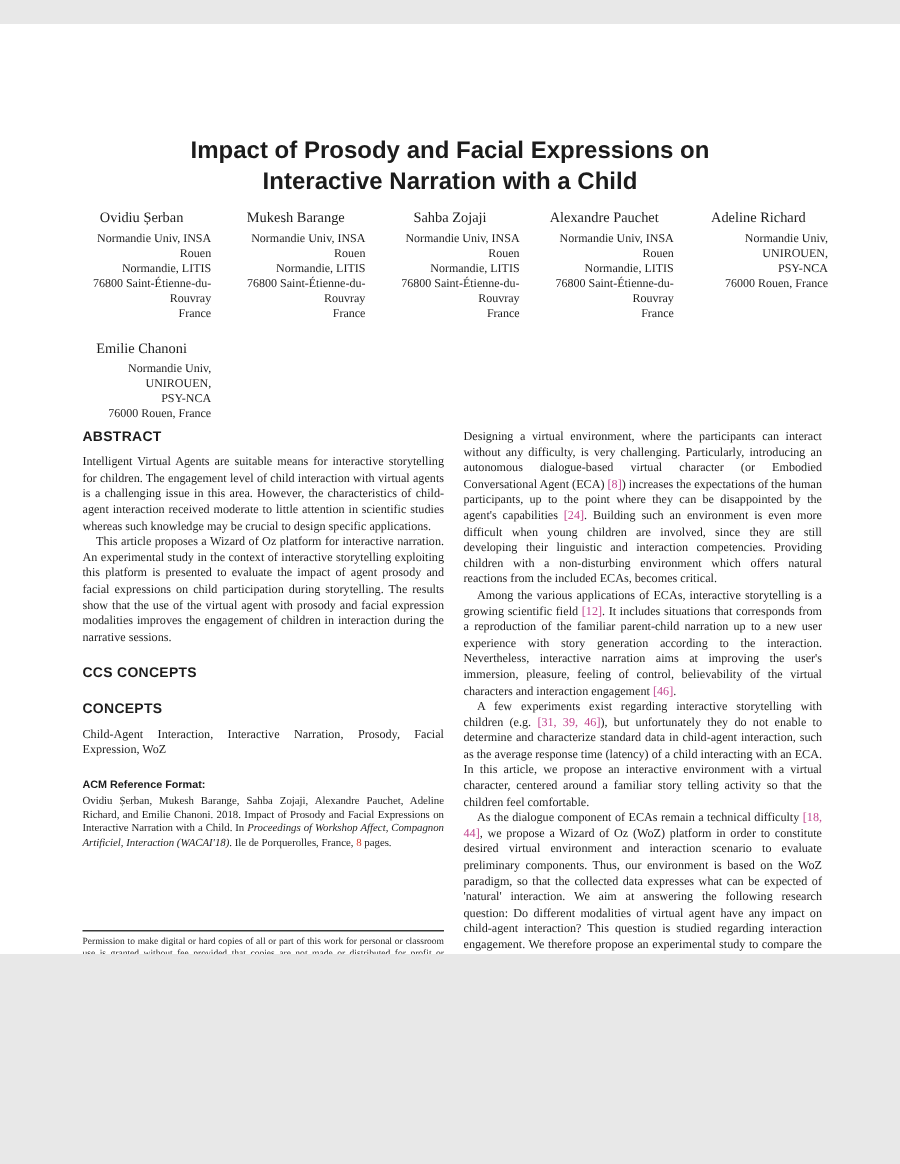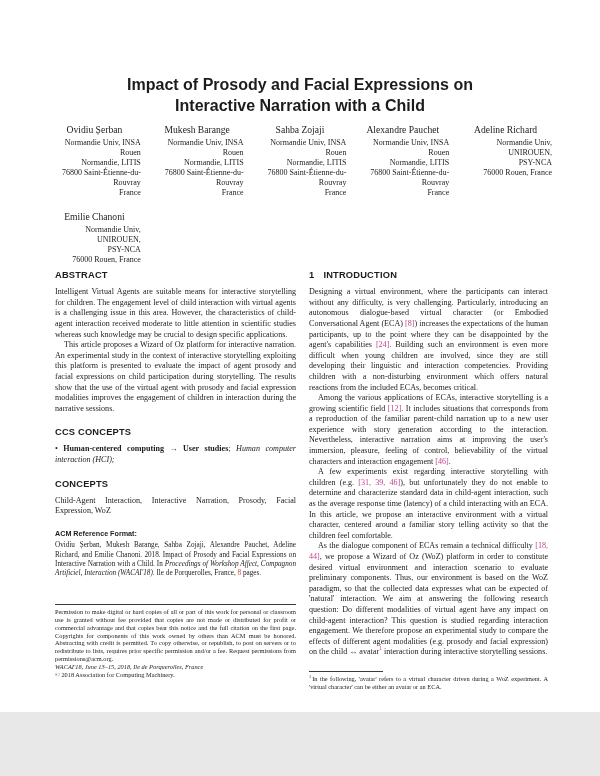--- a/index.html
+++ b/index.html
@@ -3,23 +3,23 @@
 <meta charset="utf-8">
 <style>
   :root{
     --text:#1c1c1c;
     --cite:#c2458f;
     --link:#d23c2a;
   }
   *{box-sizing:border-box;margin:0;padding:0;}
   html,body{background:#e8e8e8;}
   .page{
-    position:relative;width:600px;height:712px;background:#ffffff;
+    position:relative;width:600px;height:620px;background:#ffffff;
     font-family:"Liberation Serif","DejaVu Serif",serif;color:var(--text);
-    margin:0 auto;overflow:hidden;
+    margin:16px auto;overflow:hidden;
   }
   .title{
     position:absolute;top:74px;left:0;right:0;text-align:center;
     font-family:"Liberation Sans","DejaVu Sans",sans-serif;font-weight:bold;
     font-size:16px;line-height:1.33;
   }
   .title-inner{display:inline-block;max-width:382px;}
   .authors{
     position:absolute;top:124px;left:48px;right:48px;
     display:grid;grid-template-columns:1fr 1fr 1fr 1fr 1fr;row-gap:13px;column-gap:10px;
@@ -128,33 +128,29 @@
         </div>
     </div>
   </div>
 
   <div class="col col-left">
     <div class="section-heading">ABSTRACT</div>
     <p class="body-p">Intelligent Virtual Agents are suitable means for interactive storytelling for children. The engagement level of child interaction with virtual agents is a challenging issue in this area. However, the characteristics of child-agent interaction received moderate to little attention in scientific studies whereas such knowledge may be crucial to design specific applications.</p>
     <p class="body-p indent">This article proposes a Wizard of Oz platform for interactive narration. An experimental study in the context of interactive storytelling exploiting this platform is presented to evaluate the impact of agent prosody and facial expressions on child participation during storytelling. The results show that the use of the virtual agent with prosody and facial expression modalities improves the engagement of children in interaction during the narrative sessions.</p>
 
     <div class="section-heading mt">CCS CONCEPTS</div>
-    <p class="body-p"><span>• </span><span class="run-b">Human-centered computing</span><span> → </span><span class="run-b">User studies</span><span>; </span><span class="run-i">Human computer interaction (HCI);</span></p>
 
     <div class="section-heading mt">CONCEPTS</div>
     <p class="body-p">Child-Agent Interaction, Interactive Narration, Prosody, Facial Expression, WoZ</p>
 
     <div class="acmref-heading">ACM Reference Format:</div>
     <p class="acmref-text"><span>Ovidiu Șerban, Mukesh Barange, Sahba Zojaji, Alexandre Pauchet, Adeline Richard, and Emilie Chanoni. 2018. Impact of Prosody and Facial Expressions on Interactive Narration with a Child. In </span><span class="run-i">Proceedings of Workshop Affect, Compagnon Artificiel, Interaction (WACAI'18)</span><span>. Ile de Porquerolles, France, </span><span class="run-link">8</span><span> pages.</span></p>
   </div>
 
   <div class="col col-right">
-    <div class="section-heading">
-      <span class="secnum">1</span><span>INTRODUCTION</span>
-    </div>
     <p class="body-p"><span>Designing a virtual environment, where the participants can interact without any difficulty, is very challenging. Particularly, introducing an autonomous dialogue-based virtual character (or Embodied Conversational Agent (ECA) </span><span class="run-cite">[8]</span><span>) increases the expectations of the human participants, up to the point where they can be disappointed by the agent's capabilities </span><span class="run-cite">[24]</span><span>. Building such an environment is even more difficult when young children are involved, since they are still developing their linguistic and interaction competencies. Providing children with a non-disturbing environment which offers natural reactions from the included ECAs, becomes critical.</span></p>
     <p class="body-p indent"><span>Among the various applications of ECAs, interactive storytelling is a growing scientific field </span><span class="run-cite">[12]</span><span>. It includes situations that corresponds from a reproduction of the familiar parent-child narration up to a new user experience with story generation according to the interaction. Nevertheless, interactive narration aims at improving the user's immersion, pleasure, feeling of control, believability of the virtual characters and interaction engagement </span><span class="run-cite">[46]</span><span>.</span></p>
     <p class="body-p indent"><span>A few experiments exist regarding interactive storytelling with children (e.g. </span><span class="run-cite">[31, 39, 46]</span><span>), but unfortunately they do not enable to determine and characterize standard data in child-agent interaction, such as the average response time (latency) of a child interacting with an ECA. In this article, we propose an interactive environment with a virtual character, centered around a familiar story telling activity so that the children feel comfortable.</span></p>
     <p class="body-p indent"><span>As the dialogue component of ECAs remain a technical difficulty </span><span class="run-cite">[18, 44]</span><span>, we propose a Wizard of Oz (WoZ) platform in order to constitute desired virtual environment and interaction scenario to evaluate preliminary components. Thus, our environment is based on the WoZ paradigm, so that the collected data expresses what can be expected of 'natural' interaction. We aim at answering the following research question: Do different modalities of virtual agent have any impact on child-agent interaction? This question is studied regarding interaction engagement. We therefore propose an experimental study to compare the effects of different agent modalities (e.g. prosody and facial expression) on the child ↔ avatar</span><span class="run-sup">1</span><span> interaction during interactive storytelling sessions.</span></p>
   </div>
 
   <div class="permission">
     <span>Permission to make digital or hard copies of all or part of this work for personal or classroom use is granted without fee provided that copies are not made or distributed for profit or commercial advantage and that copies bear this notice and the full citation on the first page. Copyrights for components of this work owned by others than ACM must be honored. Abstracting with credit is permitted. To copy otherwise, or republish, to post on servers or to redistribute to lists, requires prior specific permission and/or a fee. Request permissions from permissions@acm.org.</span>
     <div class="permission-conf">WACAI'18, June 13–15, 2018, Ile de Porquerolles, France</div>
     <div>© 2018 Association for Computing Machinery.</div>

